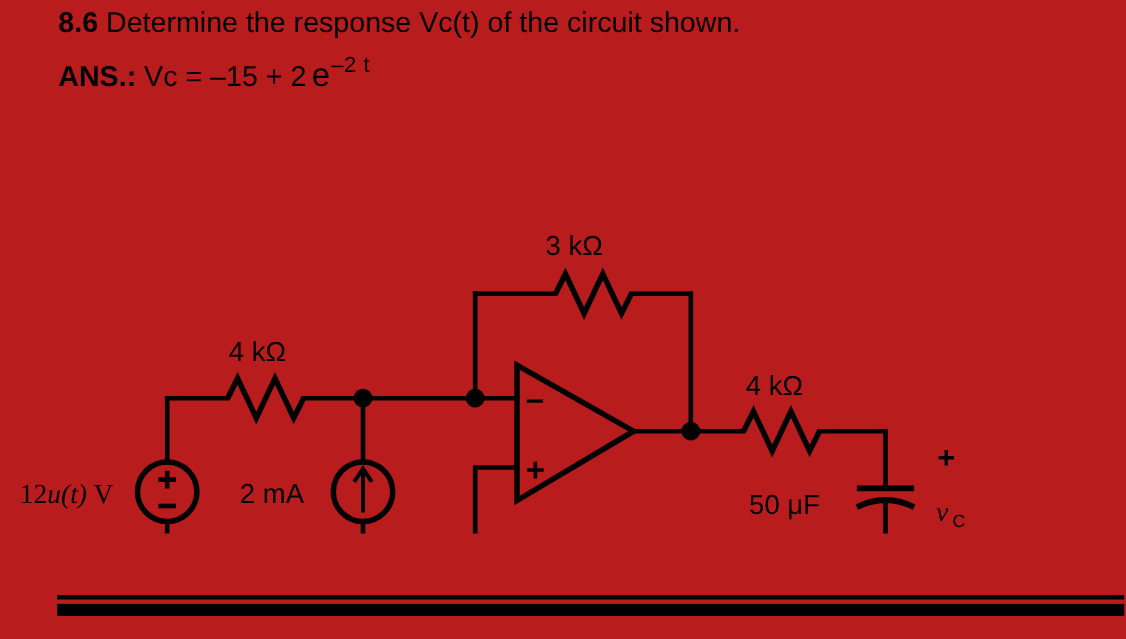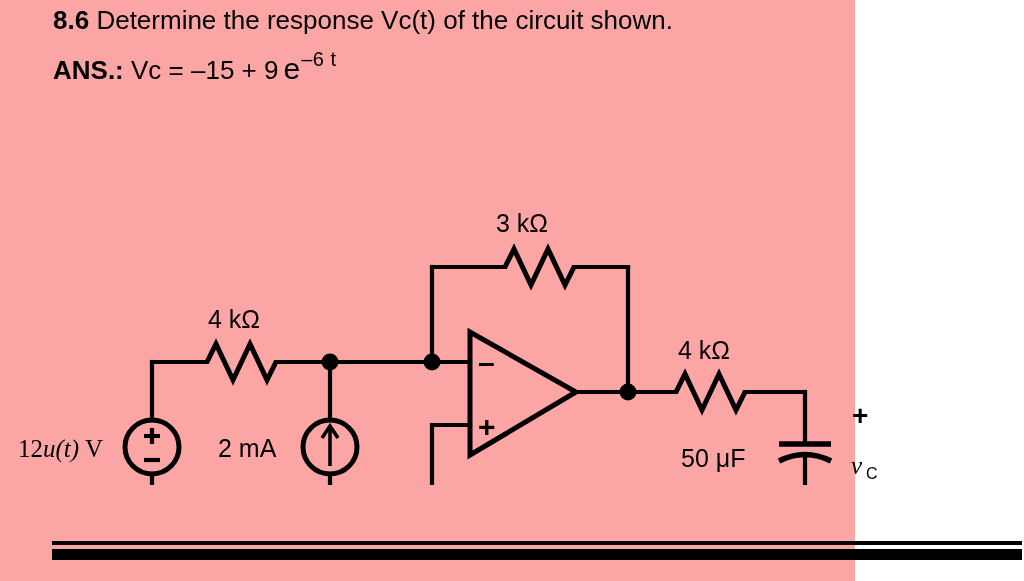--- a/index.html
+++ b/index.html
@@ -11,23 +11,23 @@
     width: 1024px;
     height: 581px;
     position: relative;
     font-family: "Liberation Sans", sans-serif;
     color: #000000;
     overflow: hidden;
   }
   #page {
     position: absolute;
     left: 0; top: 0;
-    width: 855px;
+    width: 1024px;
     height: 581px;
-    background: #fca5a5;
+    background: #b91c1c;
   }
 
   
   .stmt-line {
     position: absolute;
     white-space: nowrap;
     font-family: "Liberation Sans", sans-serif;
     color: #000;
   }
   #stmt-line-1 {
@@ -149,21 +149,21 @@
 </head>
 <body>
 
 <div id="page">
 
   <div class="stmt-line" id="stmt-line-1">
     <span class="bold-lead">8.6</span><span>&nbsp;</span><span>Determine the response Vc(t) of the circuit shown.</span>
   </div>
 
   <div class="stmt-line" id="stmt-line-2">
-    <span class="bold-lead">ANS.:</span><span>&nbsp;</span><span class="ans-expr">Vc = –15 + 9</span><span class="e-base">e</span><span class="exponent">–6 t</span>
+    <span class="bold-lead">ANS.:</span><span>&nbsp;</span><span class="ans-expr">Vc = –15 + 2</span><span class="e-base">e</span><span class="exponent">–2 t</span>
   </div>
 
   <div id="circuit-wrap">
     <svg id="circuit-svg" width="1024" height="390" viewBox="0 0 1024 390" xmlns="http://www.w3.org/2000/svg">
 
       <g>
 
         <path class="wire" d="M 432 172 L 432 270"></path>
 
         <path class="wire" d="M 432 172 L 505 172"></path>

